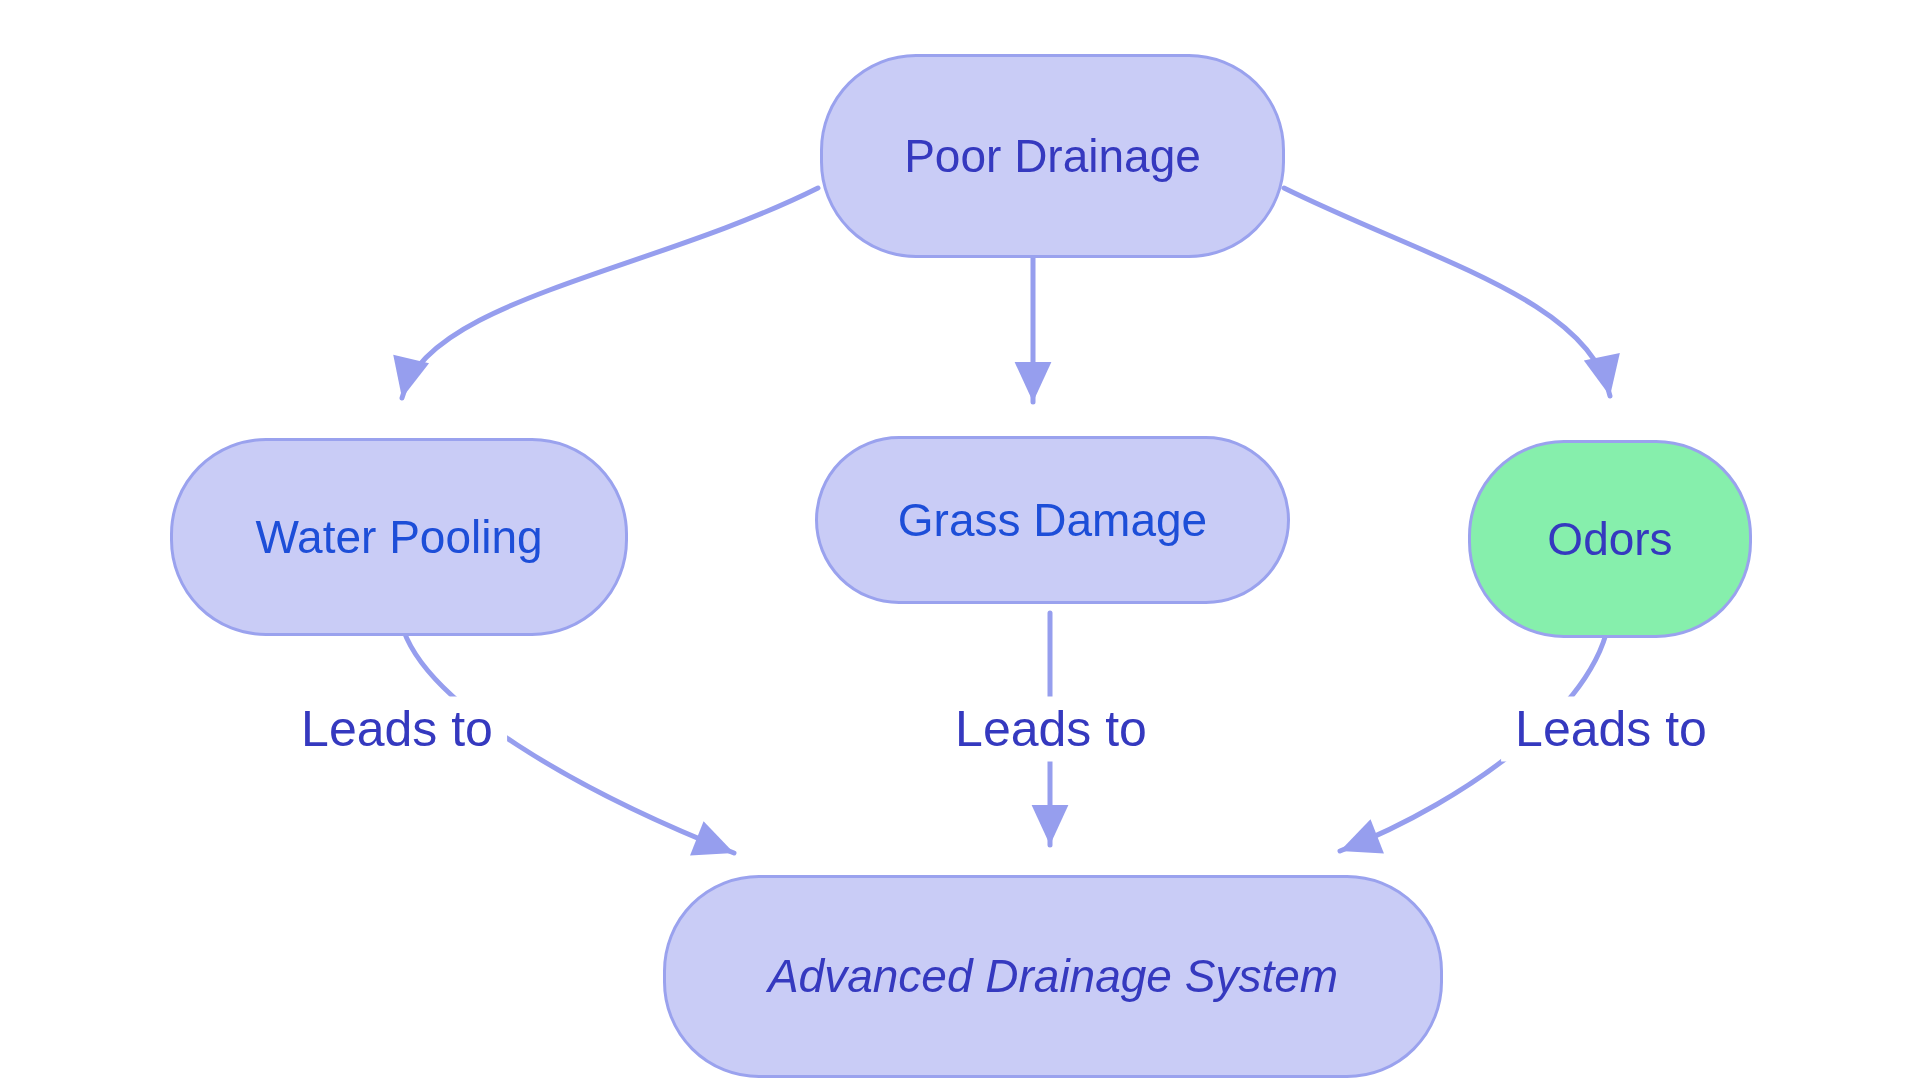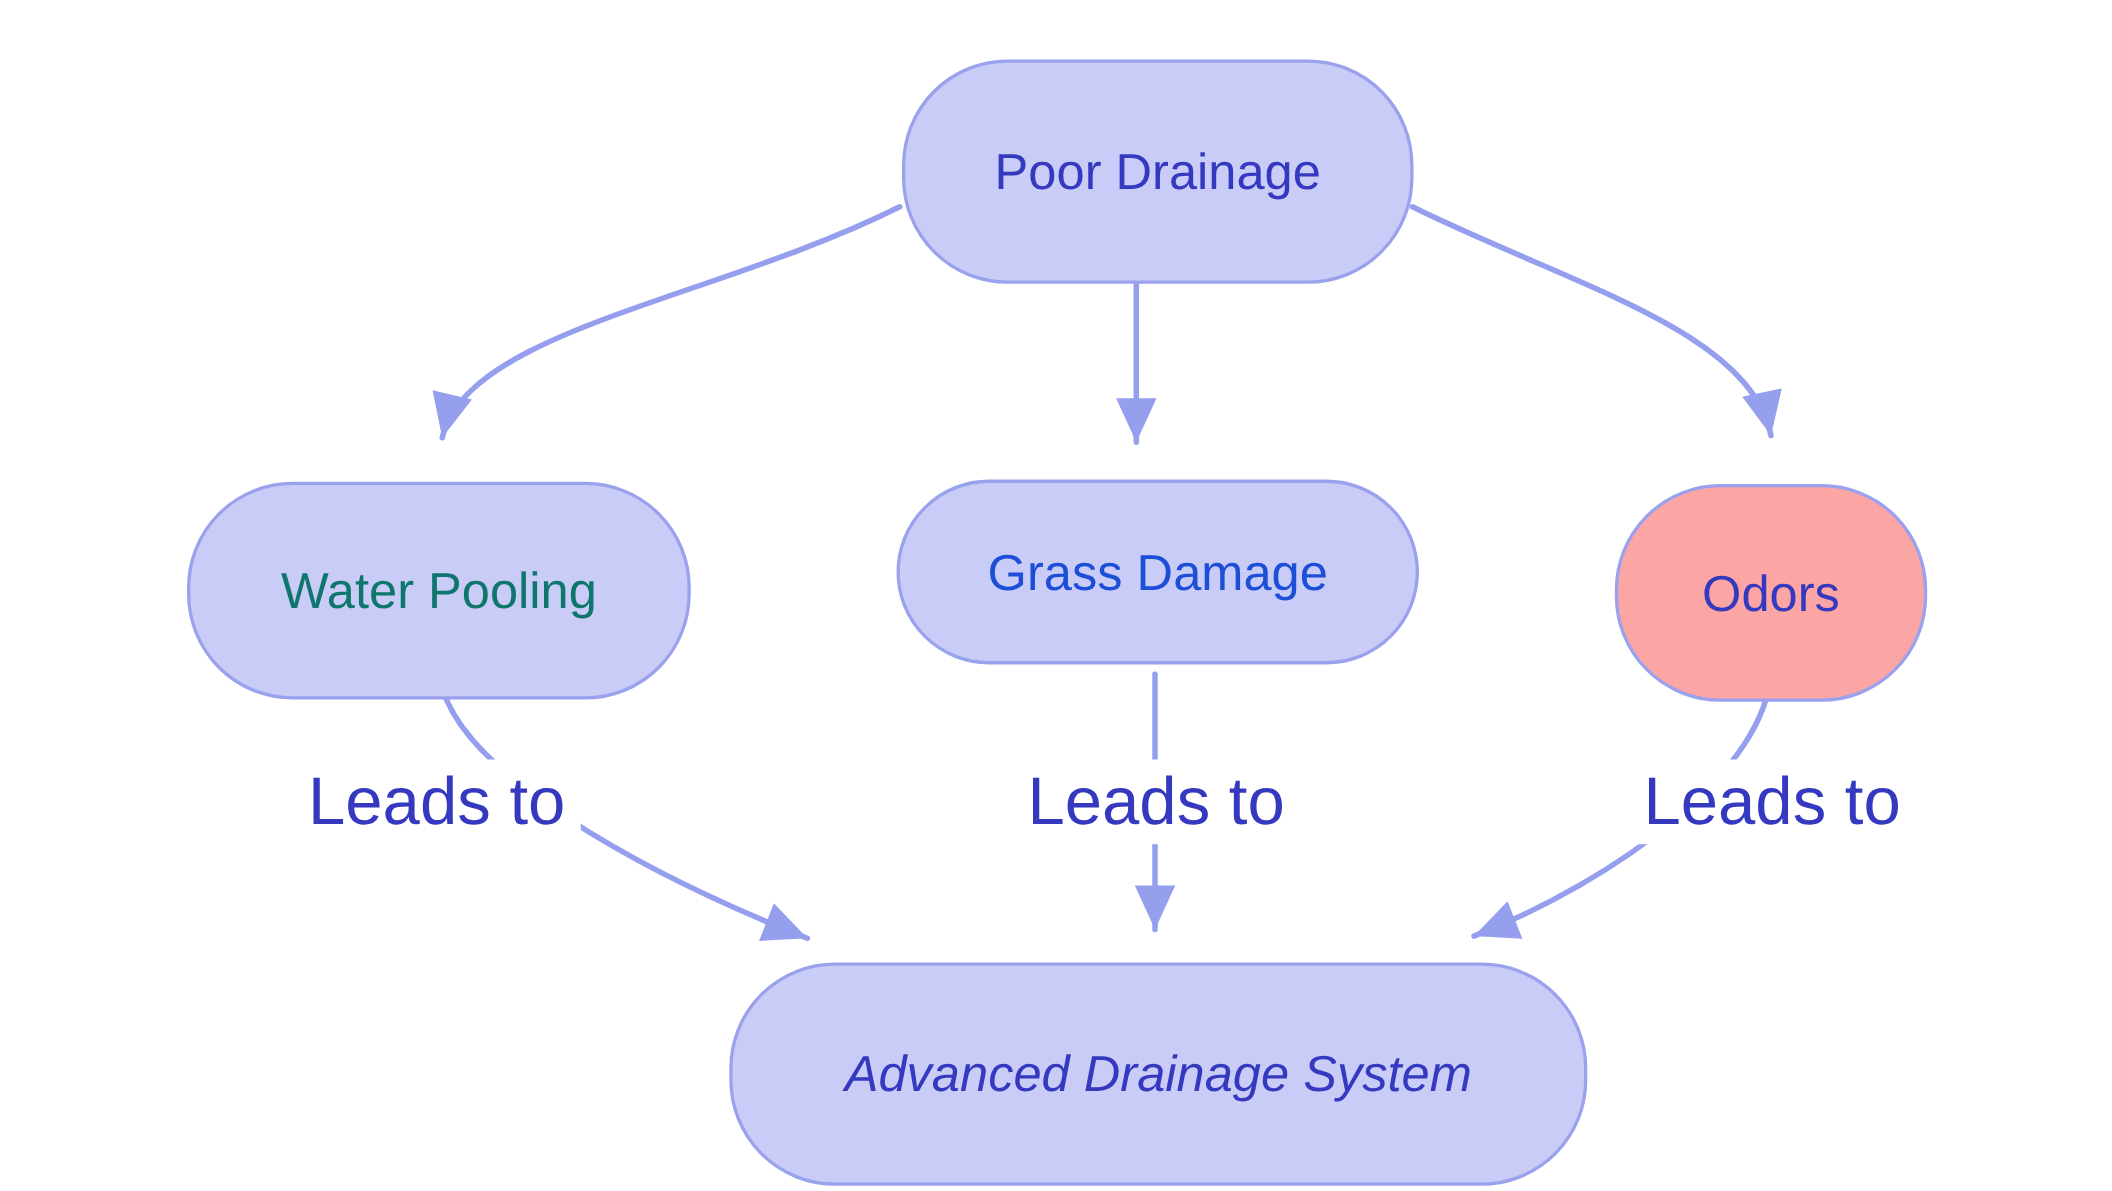--- a/index.html
+++ b/index.html
@@ -38,21 +38,21 @@
     border: 3px solid;
     font-size: 46px;
     line-height: 1.1;
     white-space: nowrap;
     text-align: center;
     margin-top: 28px;
   }
   .edge-label {
     position: absolute;
     transform: translate(-50%, -50%);
-    font-size: 61px;
+    font-size: 50px;
     line-height: 1.1;
     padding: 5px 14px;
     white-space: nowrap;
   }
 </style>
 </head>
 <body>
 
 <div class="canvas">
   <svg class="edge-layer" viewBox="0 0 1920 1083" xmlns="http://www.w3.org/2000/svg">
@@ -67,27 +67,27 @@
         <path d="M 1284 188 C 1430 260, 1590 300, 1610 396" class="edge-path" stroke="#969eee" marker-end="url(#arrowhead)"></path>
         <path d="M 399 607 C 402 700, 600 800, 734 853" class="edge-path" stroke="#969eee" marker-end="url(#arrowhead)"></path>
         <path d="M 1050 613 L 1050 845" class="edge-path" stroke="#969eee" marker-end="url(#arrowhead)"></path>
         <path d="M 1610 609 C 1607 700, 1470 800, 1340 851" class="edge-path" stroke="#969eee" marker-end="url(#arrowhead)"></path>
       </g>
   </svg>
   <div id="node-group">
       <div class="node" style="left: 820px; top: 26px; width: 465px; height: 204px; background: rgb(201, 204, 246); border-color: rgb(154, 162, 238); color: rgb(53, 57, 191);">
         <span>Poor Drainage</span>
       </div>
-      <div class="node" style="left: 170px; top: 410px; width: 458px; height: 198px; background: rgb(201, 204, 246); border-color: rgb(154, 162, 238); color: #0f766e;">
+      <div class="node" style="left: 170px; top: 410px; width: 458px; height: 198px; background: rgb(201, 204, 246); border-color: rgb(154, 162, 238); color: #1d4ed8;">
         <span>Water Pooling</span>
       </div>
       <div class="node" style="left: 815px; top: 408px; width: 475px; height: 168px; background: rgb(201, 204, 246); border-color: rgb(154, 162, 238); color: #1d4ed8;">
         <span>Grass Damage</span>
       </div>
-      <div class="node" style="left: 1468px; top: 412px; width: 284px; height: 198px; background: #fca5a5; border-color: rgb(154, 162, 238); color: rgb(53, 57, 191);">
+      <div class="node" style="left: 1468px; top: 412px; width: 284px; height: 198px; background: #86efac; border-color: rgb(154, 162, 238); color: rgb(53, 57, 191);">
         <span>Odors</span>
       </div>
       <div class="node" style="left: 663px; top: 847px; width: 780px; height: 203px; background: rgb(201, 204, 246); border-color: rgb(154, 162, 238); color: rgb(53, 57, 191); font-style: italic;">
         <span>Advanced Drainage System</span>
       </div>
     </div>
   <div id="label-group">
       <div class="edge-label" style="left: 397px; top: 729px; background: rgb(255, 255, 255); color: rgb(53, 57, 191);">Leads to</div>
       <div class="edge-label" style="left: 1051px; top: 729px; background: rgb(255, 255, 255); color: rgb(53, 57, 191);">Leads to</div>
       <div class="edge-label" style="left: 1611px; top: 729px; background: rgb(255, 255, 255); color: rgb(53, 57, 191);">Leads to</div>

